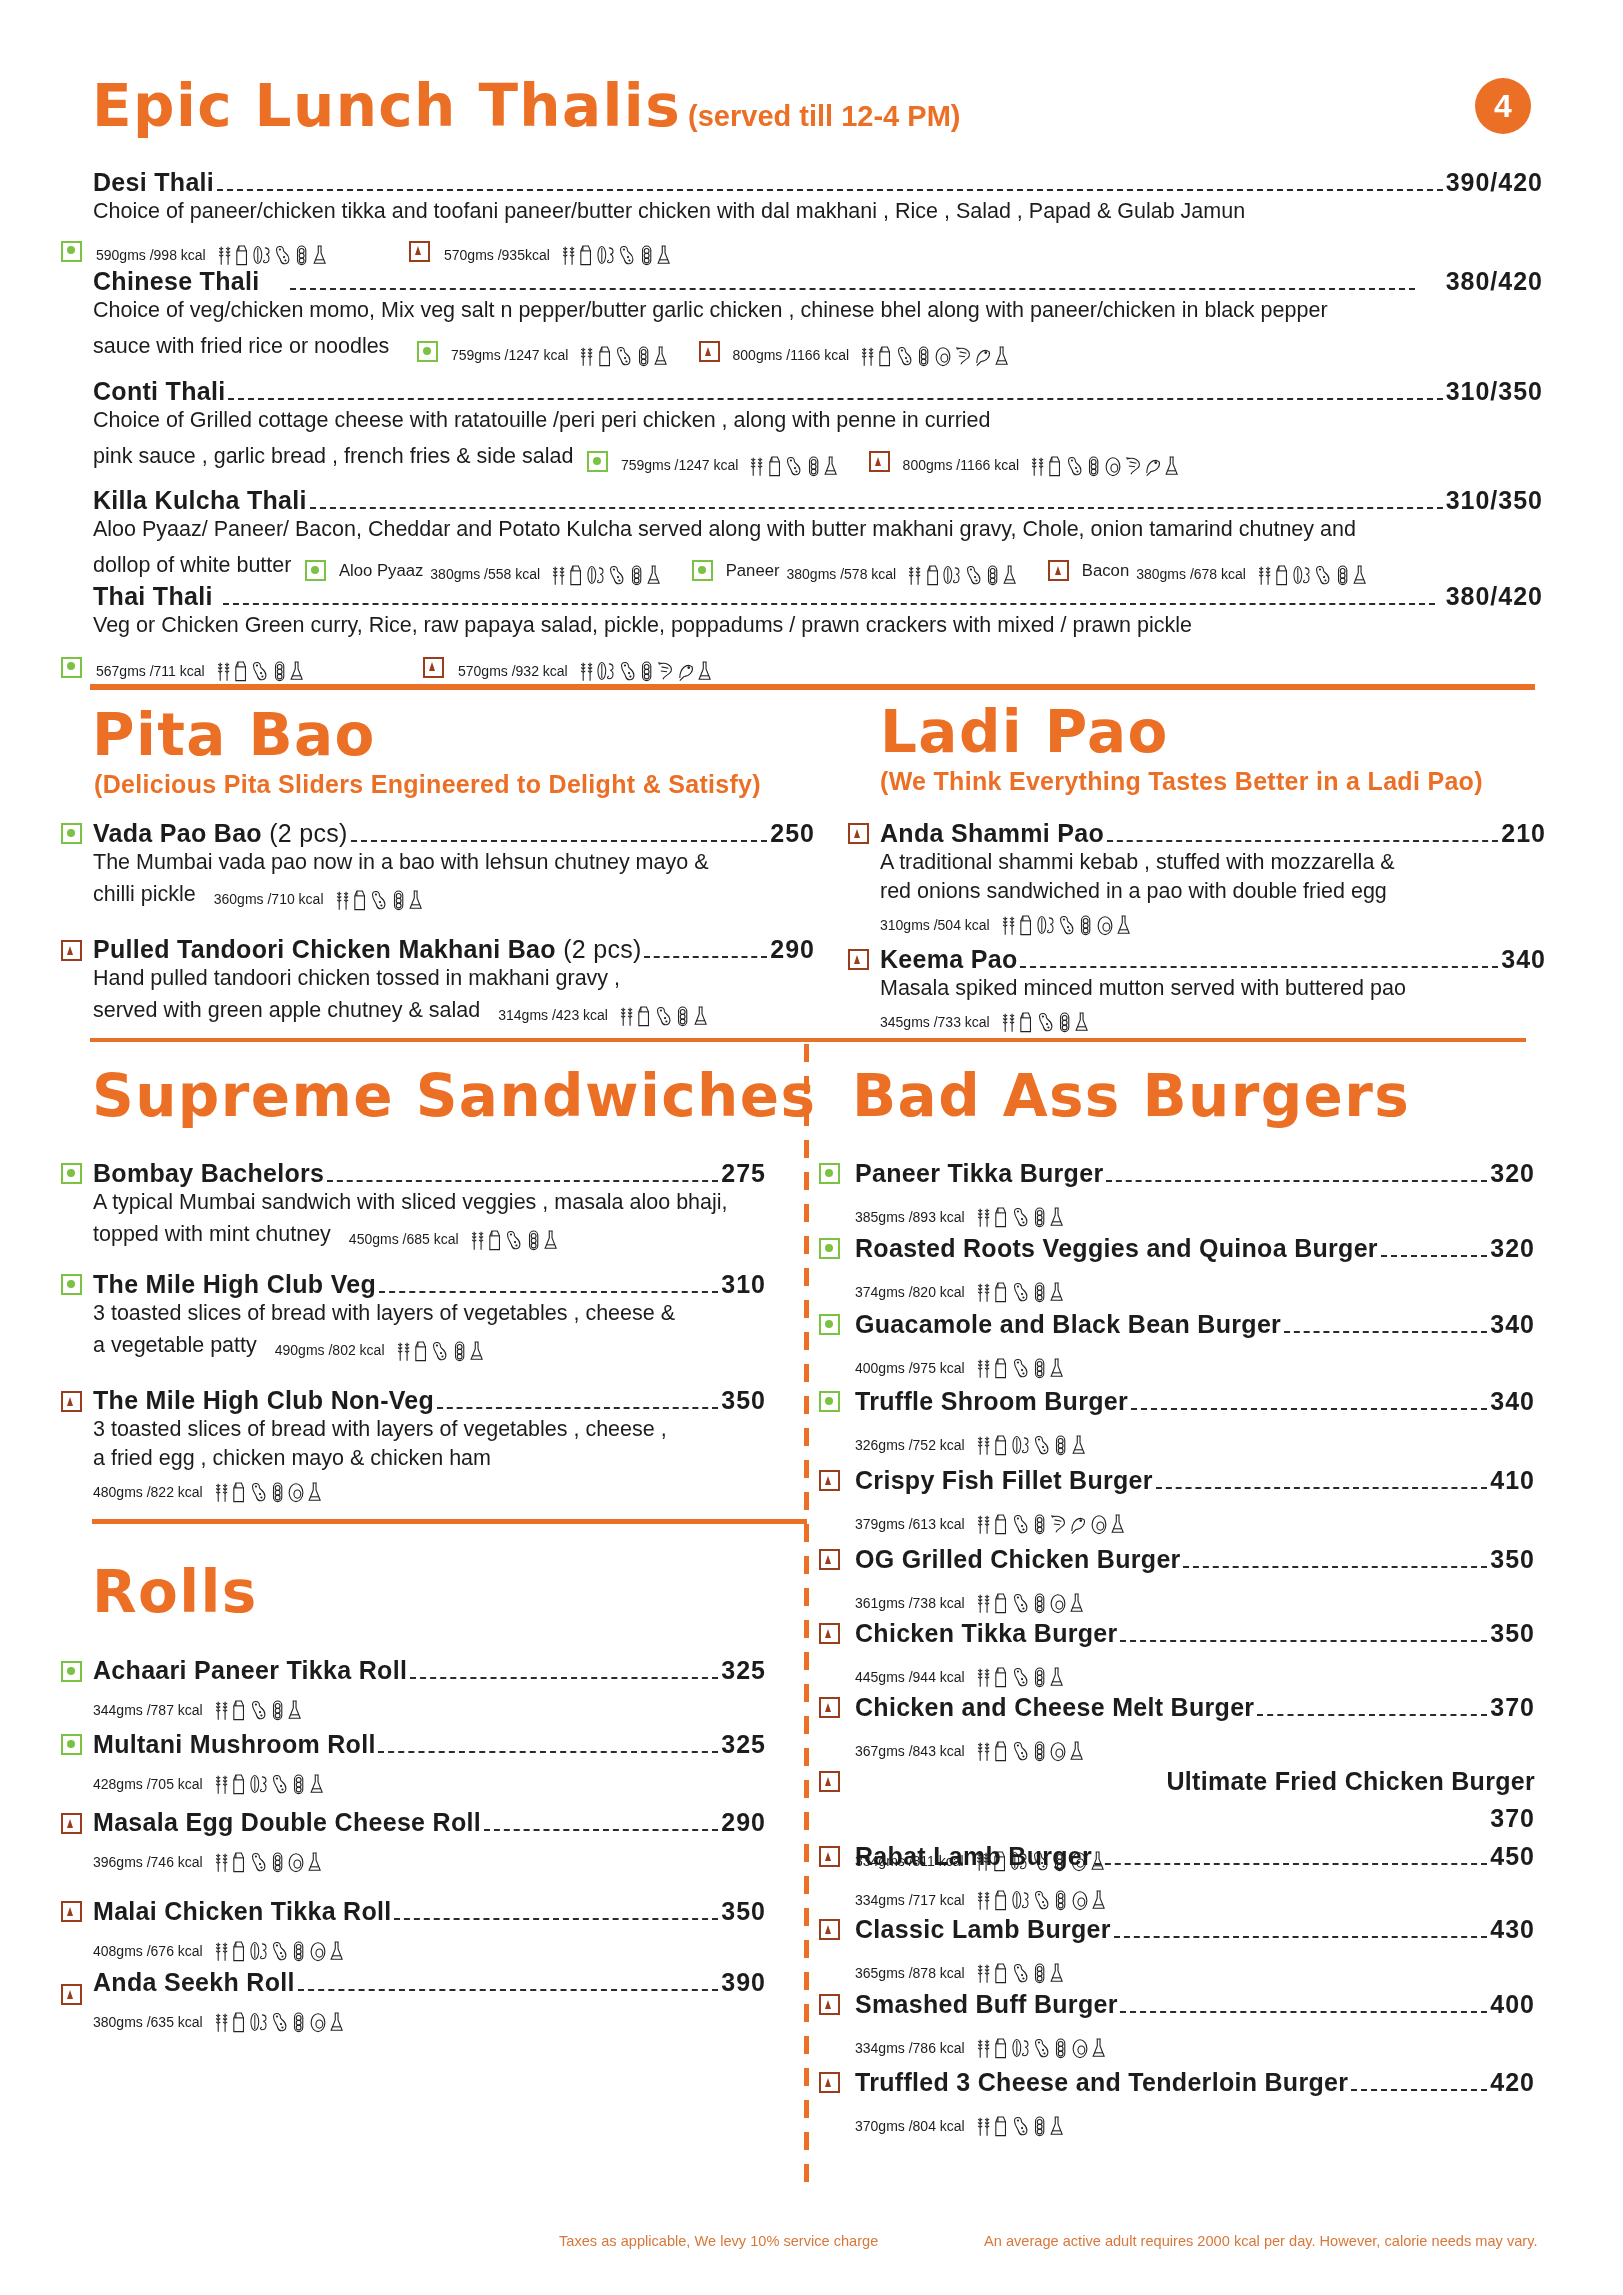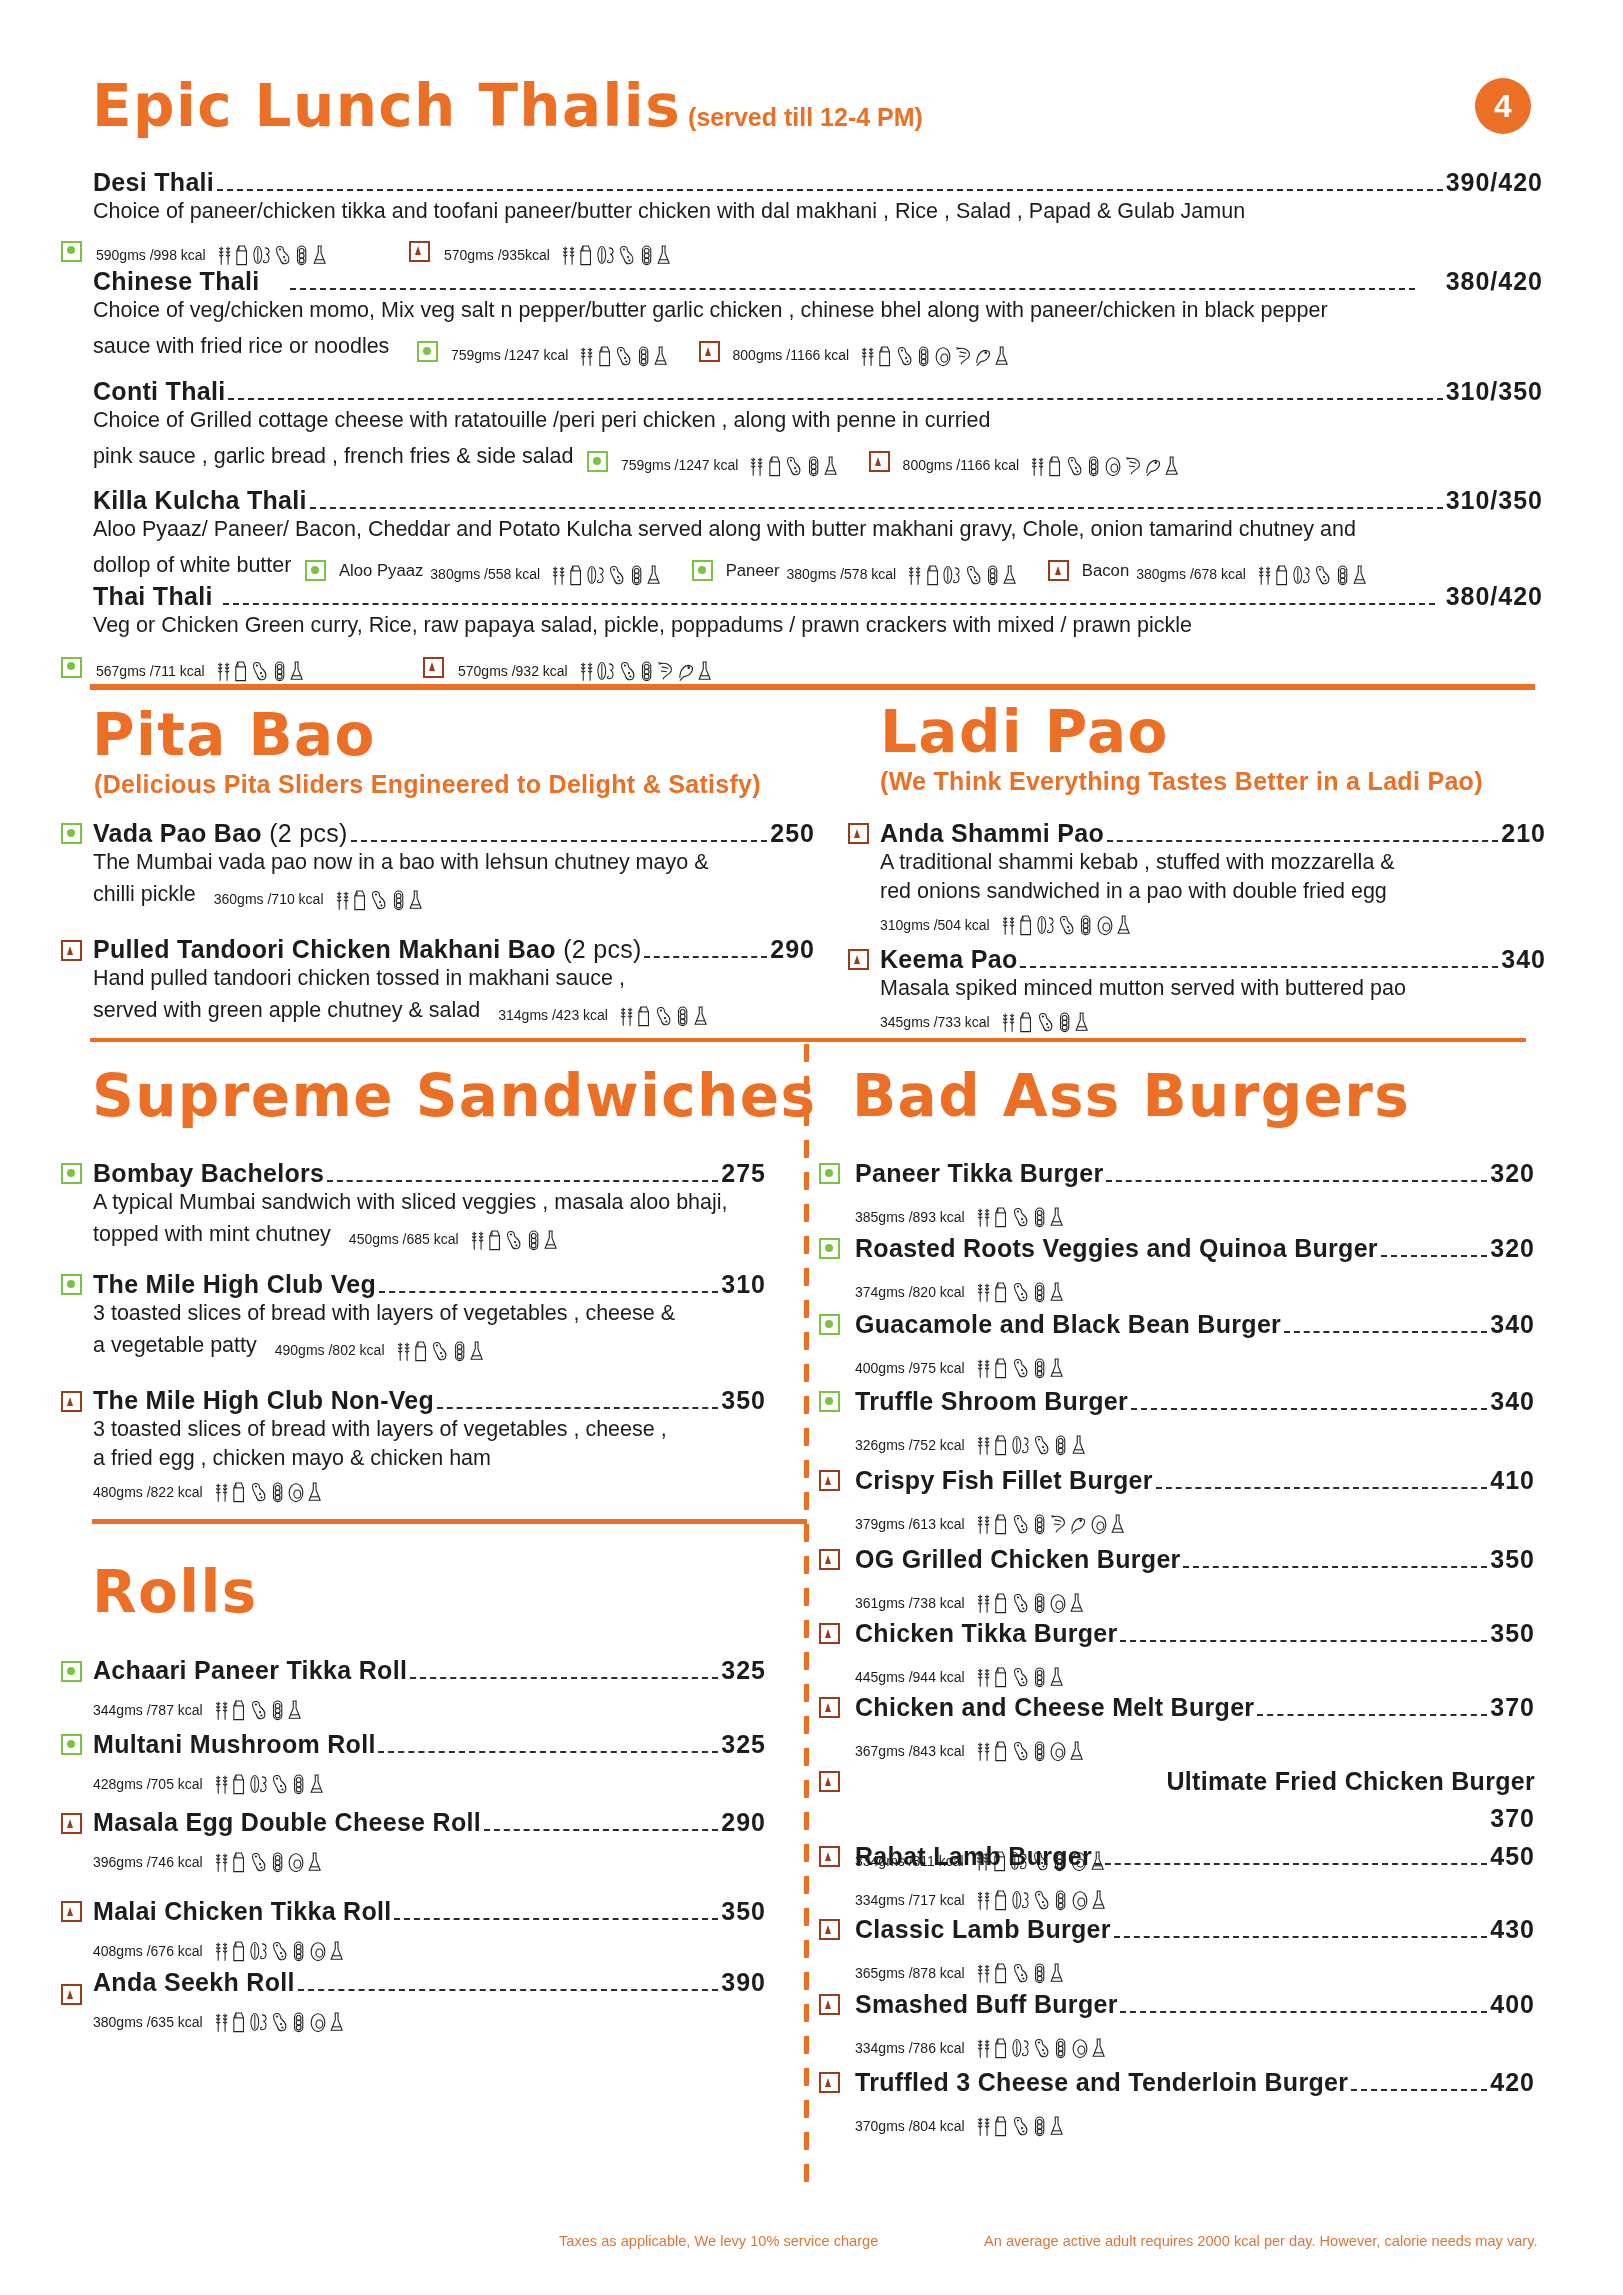--- a/index.html
+++ b/index.html
@@ -1,21 +1,21 @@
 <!DOCTYPE html>
 <html style="font-size:11px"><head>
 <meta charset="utf-8">
 <style>
   * { box-sizing: border-box; margin: 0; padding: 0; }
   html, body { width: 1623px; height: 2295px; background: #ffffff; overflow: hidden; }
   body { position: relative; font-family: "DejaVu Sans", sans-serif; color: #1c1c1c; }
   .abs { position: absolute; }
   .sec-title { position: absolute; color: #ec6f26; font-family: "DejaVu Sans", sans-serif; font-weight: bold; letter-spacing: 1.4px; white-space: nowrap; }
   .sec-title.big { font-size: 58px; line-height: 62px; }
-  .sec-note { font-size: 25px; font-weight: bold; letter-spacing: 0; vertical-align: baseline; margin-left: 7px; font-family: "Liberation Sans", sans-serif; }
+  .sec-note { font-size: 29px; font-weight: bold; letter-spacing: 0; vertical-align: baseline; margin-left: 7px; font-family: "Liberation Sans", sans-serif; }
   .sec-sub { position: absolute; color: #ec6f26; font-family: "Liberation Sans", sans-serif; font-weight: bold; font-size: 25px; white-space: nowrap; letter-spacing: 0.3px; }
   .badge { position: absolute; left: 1475px; top: 78px; width: 56px; height: 56px; border-radius: 50%; background: #ec6f26; color: #fff; font-family: "Liberation Sans", sans-serif; font-weight: bold; font-size: 32px; line-height: 56px; text-align: center; }
 
   .item { position: absolute; }
   .row { display: flex; align-items: flex-end; white-space: nowrap; }
   .name { font-family: "Liberation Sans", sans-serif; font-weight: bold; font-size: 25px; line-height: 29px; letter-spacing: 0.3px; color: #1c1c1c; }
   .name .pcs { font-weight: normal; }
   .dots { flex: 1; border-bottom: 2.8px dashed #2a2a2a; margin: 0 2.8px 5.6px 2.8px; height: 2.8px; }
   .price { font-family: "Liberation Sans", sans-serif; font-weight: bold; font-size: 25px; line-height: 29px; letter-spacing: 1px; }
   .desc { font-family: "Liberation Sans", sans-serif; font-size: 21.5px; line-height: 29px; color: #1c1c1c; white-space: nowrap; }
@@ -857,21 +857,21 @@
           </span>
         </span></div>
     </div>
     <span class="nonveg mark" style="left: 61px; top: 940px;"></span>
     <div class="item" style="left: 93px; top: 935px;">
       <div class="row" style="width: 722px;">
         <span class="name"><span>Pulled Tandoori Chicken Makhani Bao</span> <span class="pcs">(2 pcs)</span></span>
         <span class="dots"></span>
         <span class="price">290</span>
       </div>
-      <div class="desc"><span>Hand pulled tandoori chicken tossed in makhani sauce ,</span></div>
+      <div class="desc"><span>Hand pulled tandoori chicken tossed in makhani gravy ,</span></div>
       <div class="desc"><span>served with green apple chutney &amp; salad</span><span class="meta" style="margin-left: 18px;">
           <span class="kcal">314gms /423 kcal</span>
           <span class="icons">
             <span class="ic">
               <svg viewBox="0 0 22 32">
                 <g fill="none" stroke="#222" stroke-width="1.6">
                   <line x1="6" y1="4" x2="6" y2="30"></line>
                   <line x1="16" y1="4" x2="16" y2="30"></line>
                   <path d="M6 8l-3-2M6 8l3-2M6 13l-3-2M6 13l3-2M6 18l-3-2M6 18l3-2M16 8l-3-2M16 8l3-2M16 13l-3-2M16 13l3-2M16 18l-3-2M16 18l3-2"></path>
                 </g>

